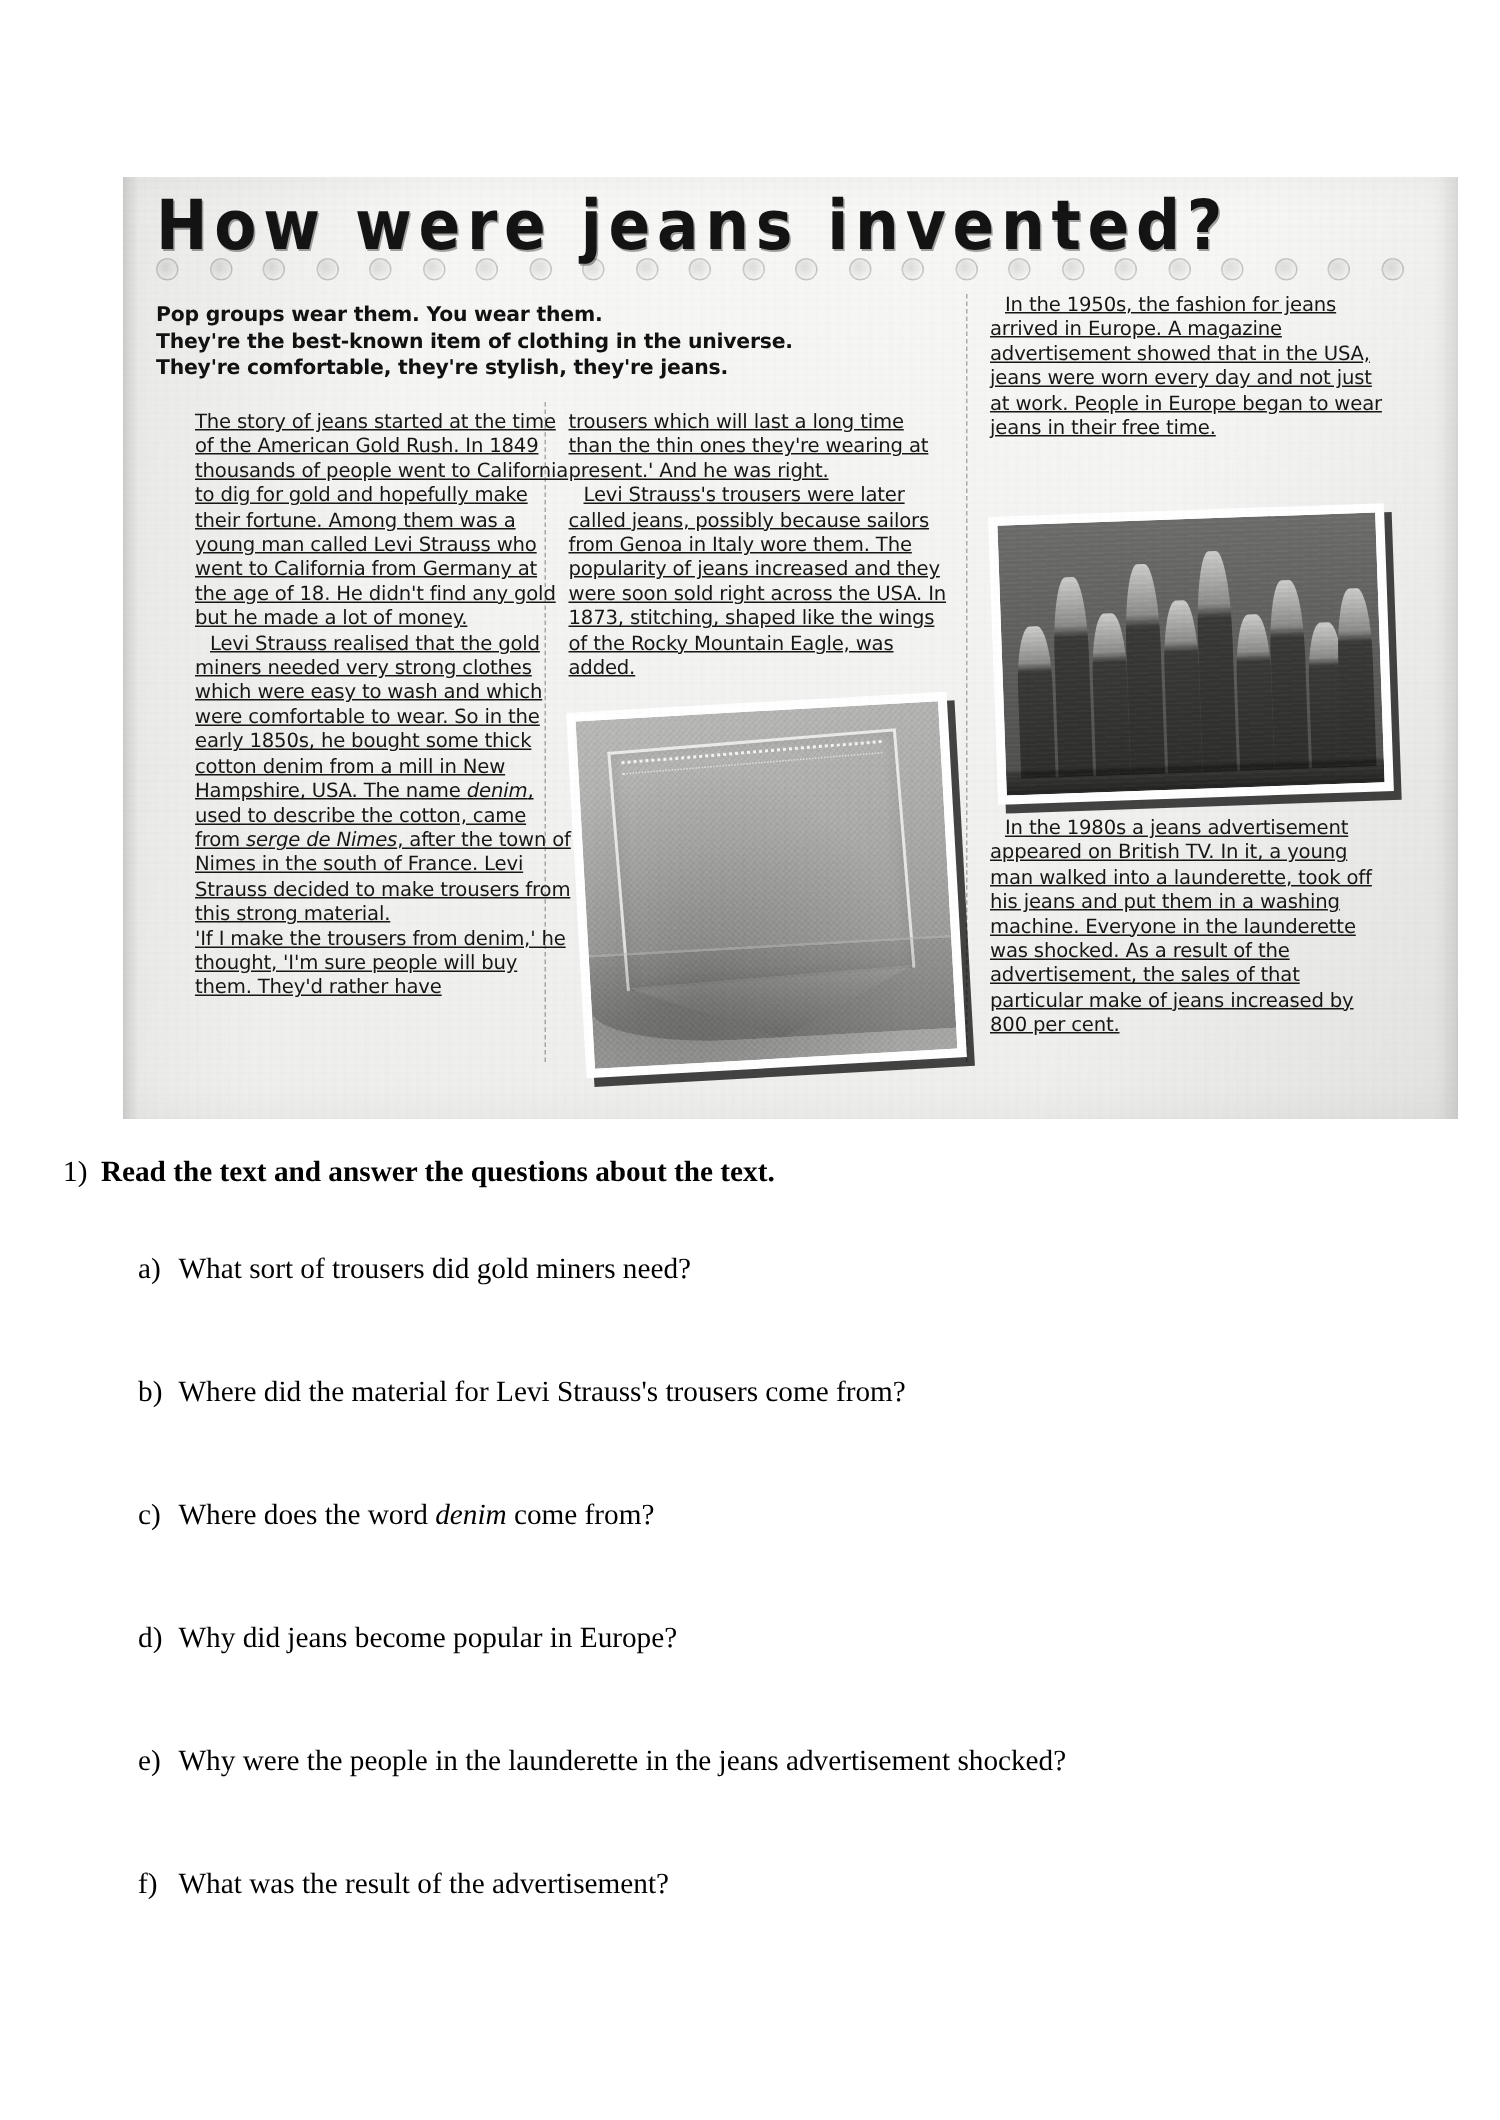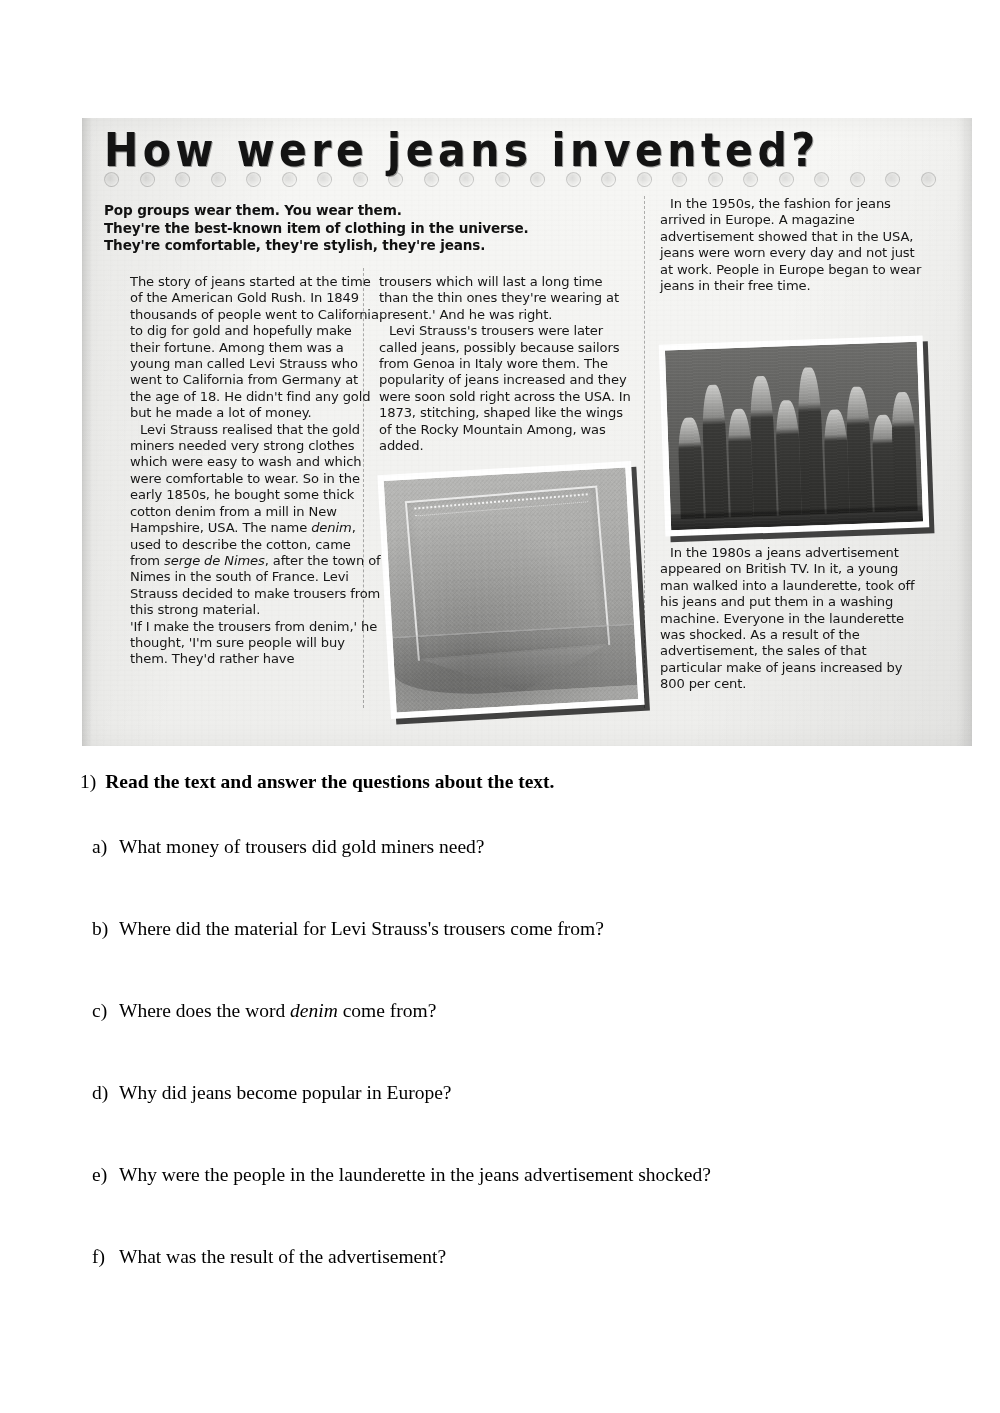--- a/index.html
+++ b/index.html
@@ -68,21 +68,21 @@
     font-size:13.6px;line-height:17.6px;color:#121212;
     letter-spacing:-.15px;
   }
 
   
   .col{
     position:absolute;font-family:"DejaVu Sans",sans-serif;
     font-size:13.1px;line-height:16.4px;color:#171717;
     letter-spacing:-.12px;text-align:left;
   }
-  .col p{margin:0;}
+  .col p{margin:0;text-decoration:underline;}
   .col p.ind{text-indent:10px;}
   .col1{left:4px;top:156px;width:252px;margin-left:44px;}
   .col2{left:297px;top:156px;width:252px;}
   .col3{left:578px;top:78px;width:262px;}
   .col3b{left:578px;top:427px;width:262px;}
 
   .divider{
     position:absolute;top:150px;width:0;height:440px;
     border-left:1.3px dashed rgba(0,0,0,.30);
   }
@@ -161,21 +161,21 @@
       repeating-linear-gradient(0deg,rgba(255,255,255,.05) 0 1px,rgba(0,0,0,.05) 1px 3px);
   }
   .group-floor{
     position:absolute;left:0;bottom:0;width:100%;height:9%;
     background:linear-gradient(180deg,rgba(0,0,0,.25),rgba(0,0,0,.55));
   }
 
   
   .qsection{position:absolute;left:0;top:770px;width:1000px;}
   .instruction{
-    position:relative;margin-left:80px;font-size:19.5px;line-height:24px;
+    position:relative;margin-left:42px;font-size:19.5px;line-height:24px;
     font-family:"Liberation Serif",serif;
   }
   .instruction .num{font-weight:normal;}
   .instruction .txt{font-weight:bold;padding-left:9px;}
 
   .qlist{margin-top:40px;}
   .q{
     position:relative;margin-left:92px;font-size:19.5px;line-height:25px;
     font-family:"Liberation Serif",serif;margin-bottom:57px;
   }
@@ -230,21 +230,21 @@
     <div class="divider div2"></div>
 
     <div class="col col1">
       <p>The story of jeans started at the time of the American Gold Rush. In 1849 thousands of people went to California to dig for gold and hopefully make their fortune. Among them was a young man called Levi Strauss who went to California from Germany at the age of 18. He didn't find any gold but he made a lot of money.</p>
       <p class="ind"><span>Levi Strauss realised that the gold miners needed very strong clothes which were easy to wash and which were comfortable to wear. So in the early 1850s, he bought some thick cotton denim from a mill in New Hampshire, USA. The name </span><i>denim</i><span>, used to describe the cotton, came from </span><i>serge de Nimes</i><span>, after the town of Nimes in the south of France. Levi Strauss decided to make trousers from this strong material.</span></p>
       <p>'If I make the trousers from denim,' he thought, 'I'm sure people will buy them. They'd rather have</p>
     </div>
 
     <div class="col col2">
       <p>trousers which will last a long time than the thin ones they're wearing at present.' And he was right.</p>
-      <p class="ind">Levi Strauss's trousers were later called jeans, possibly because sailors from Genoa in Italy wore them. The popularity of jeans increased and they were soon sold right across the USA. In 1873, stitching, shaped like the wings of the Rocky Mountain Among, was added.</p>
+      <p class="ind">Levi Strauss's trousers were later called jeans, possibly because sailors from Genoa in Italy wore them. The popularity of jeans increased and they were soon sold right across the USA. In 1873, stitching, shaped like the wings of the Rocky Mountain Eagle, was added.</p>
     </div>
 
     <div class="col col3">
       <p class="ind">In the 1950s, the fashion for jeans arrived in Europe. A magazine advertisement showed that in the USA, jeans were worn every day and not just at work. People in Europe began to wear jeans in their free time.</p>
     </div>
 
     <div class="col col3b">
       <p class="ind">In the 1980s a jeans advertisement appeared on British TV. In it, a young man walked into a launderette, took off his jeans and put them in a washing machine. Everyone in the launderette was shocked. As a result of the advertisement, the sales of that particular make of jeans increased by 800 per cent.</p>
     </div>
 
@@ -282,21 +282,21 @@
     <div class="scan-noise"></div>
   </div>
 
   <div class="qsection">
     <div class="instruction">
       <span class="num">1)</span><span class="txt">Read the text and answer the questions about the text.</span>
     </div>
 
     <div class="qlist">
       <div class="q">
-        <span class="lbl">a)</span><span>What money of trousers did gold miners need?</span>
+        <span class="lbl">a)</span><span>What sort of trousers did gold miners need?</span>
       </div>
       <div class="q">
         <span class="lbl">b)</span><span>Where did the material for Levi Strauss's trousers come from?</span>
       </div>
       <div class="q">
         <span class="lbl">c)</span><span>Where does the word </span><i>denim</i><span> come from?</span>
       </div>
       <div class="q">
         <span class="lbl">d)</span><span>Why did jeans become popular in Europe?</span>
       </div>

